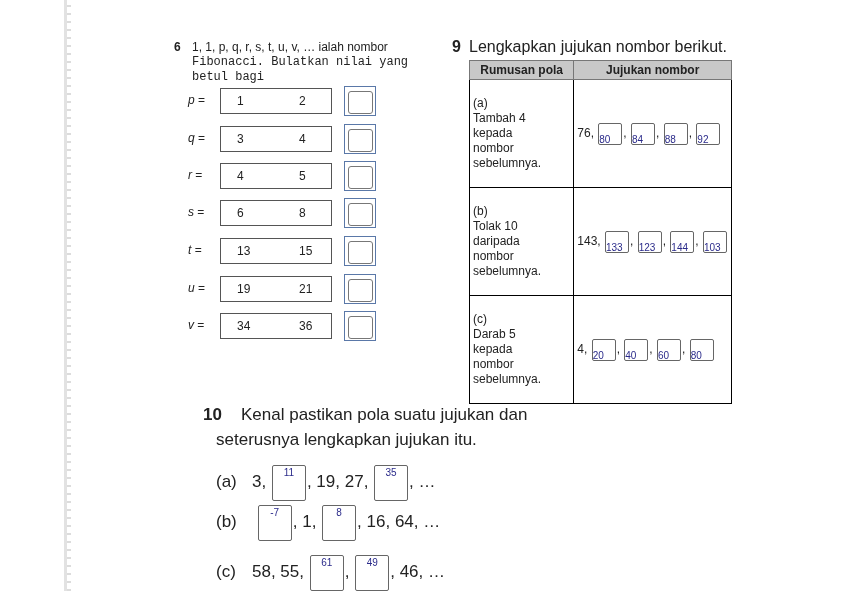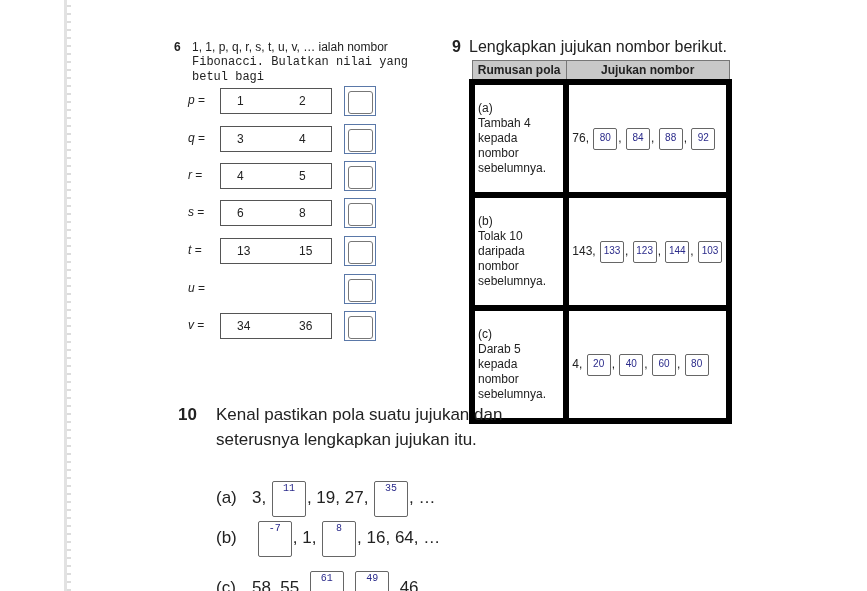--- a/index.html
+++ b/index.html
@@ -18,33 +18,33 @@
   .frow .box{position:absolute;left:40px;top:0;width:110px;height:24px;border:1px solid #555;}
   .frow .box span{position:absolute;top:5px;font-size:12px;}
   .frow .box .a{left:16px;}
   .frow .box .b{left:78px;}
   .frow .chk{position:absolute;left:164px;top:-2px;width:32px;height:30px;border:1.5px solid #5a78a8;box-sizing:border-box;}
   .frow .chk i{position:absolute;left:3px;top:4px;width:23px;height:21px;border:1px solid #777;border-radius:3px;}
   .q9-head{left:452px;top:38px;font-size:16px;}
   .q9-head .qnum{display:inline-block;width:17px;}
   table.q9{position:absolute;left:469px;top:60px;border-collapse:collapse;font-size:12px;width:263px;}
   table.q9 th{background:#c8c8c8;border:1px solid #777;font-weight:bold;height:18px;padding:0;margin-top:25px;}
-  table.q9 td{border:6px solid #000000;vertical-align:middle;padding:16px 3px;}
+  table.q9 td{border:1px solid #000000;vertical-align:middle;padding:16px 3px;}
   table.q9 td.rule{width:100px;line-height:15px;}
   .rule .lt{display:inline-block;width:24px;vertical-align:top;}
   .rule .rt{display:inline-block;vertical-align:top;width:74px;}
   .seq{white-space:nowrap;font-size:12px;}
   .ansbox{display:inline-block;position:relative;width:22px;height:20px;border:1px solid #666;border-radius:2px;vertical-align:middle;margin:0 1px;}
-  .ansbox span{position:absolute;left:0;right:0;top:3px;text-align:center;color:#2a2a8a;font-size:10px;}
+  .ansbox span{position:absolute;left:0;right:0;top:10px;text-align:left;color:#2a2a8a;font-size:10px;}
   .q10-head{left:178px;top:402px;font-size:17px;line-height:25px;}
-  .q10-head .qnum{display:inline-block;width:38px;}
+  .q10-head .qnum{display:inline-block;width:38px;margin-left:25px;}
   .q10-head .line2{padding-left:38px;display:block;}
   .q10row{position:absolute;left:216px;font-size:17px;white-space:nowrap;}
   .q10row .plbl{display:inline-block;width:36px;}
-  .bigbox{display:inline-block;position:relative;width:32px;height:34px;border:1px solid #666;border-radius:2px;vertical-align:middle;margin:16px 1px;font-family:Liberation Mono, monospace;}
+  .bigbox{display:inline-block;position:relative;width:32px;height:34px;border:1px solid #666;border-radius:2px;vertical-align:middle;margin:0 1px;}
   .bigbox span{position:absolute;left:0;right:0;top:1px;text-align:center;color:#2a2a8a;font-size:10px;}
 </style>
 </head>
 <body>
 
 <div class="margin-line"></div>
 <div class="margin-ticks"></div>
 
 <div class="abs q6-head">
   <span class="qnum">6</span><span>1, 1, p, q, r, s, t, u, v, … ialah nombor</span>
@@ -96,20 +96,24 @@
   <div class="box">
       <span class="a">13</span>
       <span class="b">15</span>
     </div>
   <div class="chk">
       <i></i>
     </div>
 </div>
 <div class="frow" style="top:276px">
   <div class="lbl"><span>u</span><span class="eq"> =</span></div>
+  <div class="box">
+      <span class="a">19</span>
+      <span class="b">21</span>
+    </div>
   <div class="chk">
       <i></i>
     </div>
 </div>
 <div class="frow" style="top:313px">
   <div class="lbl"><span>v</span><span class="eq"> =</span></div>
   <div class="box">
       <span class="a">34</span>
       <span class="b">36</span>
     </div>

